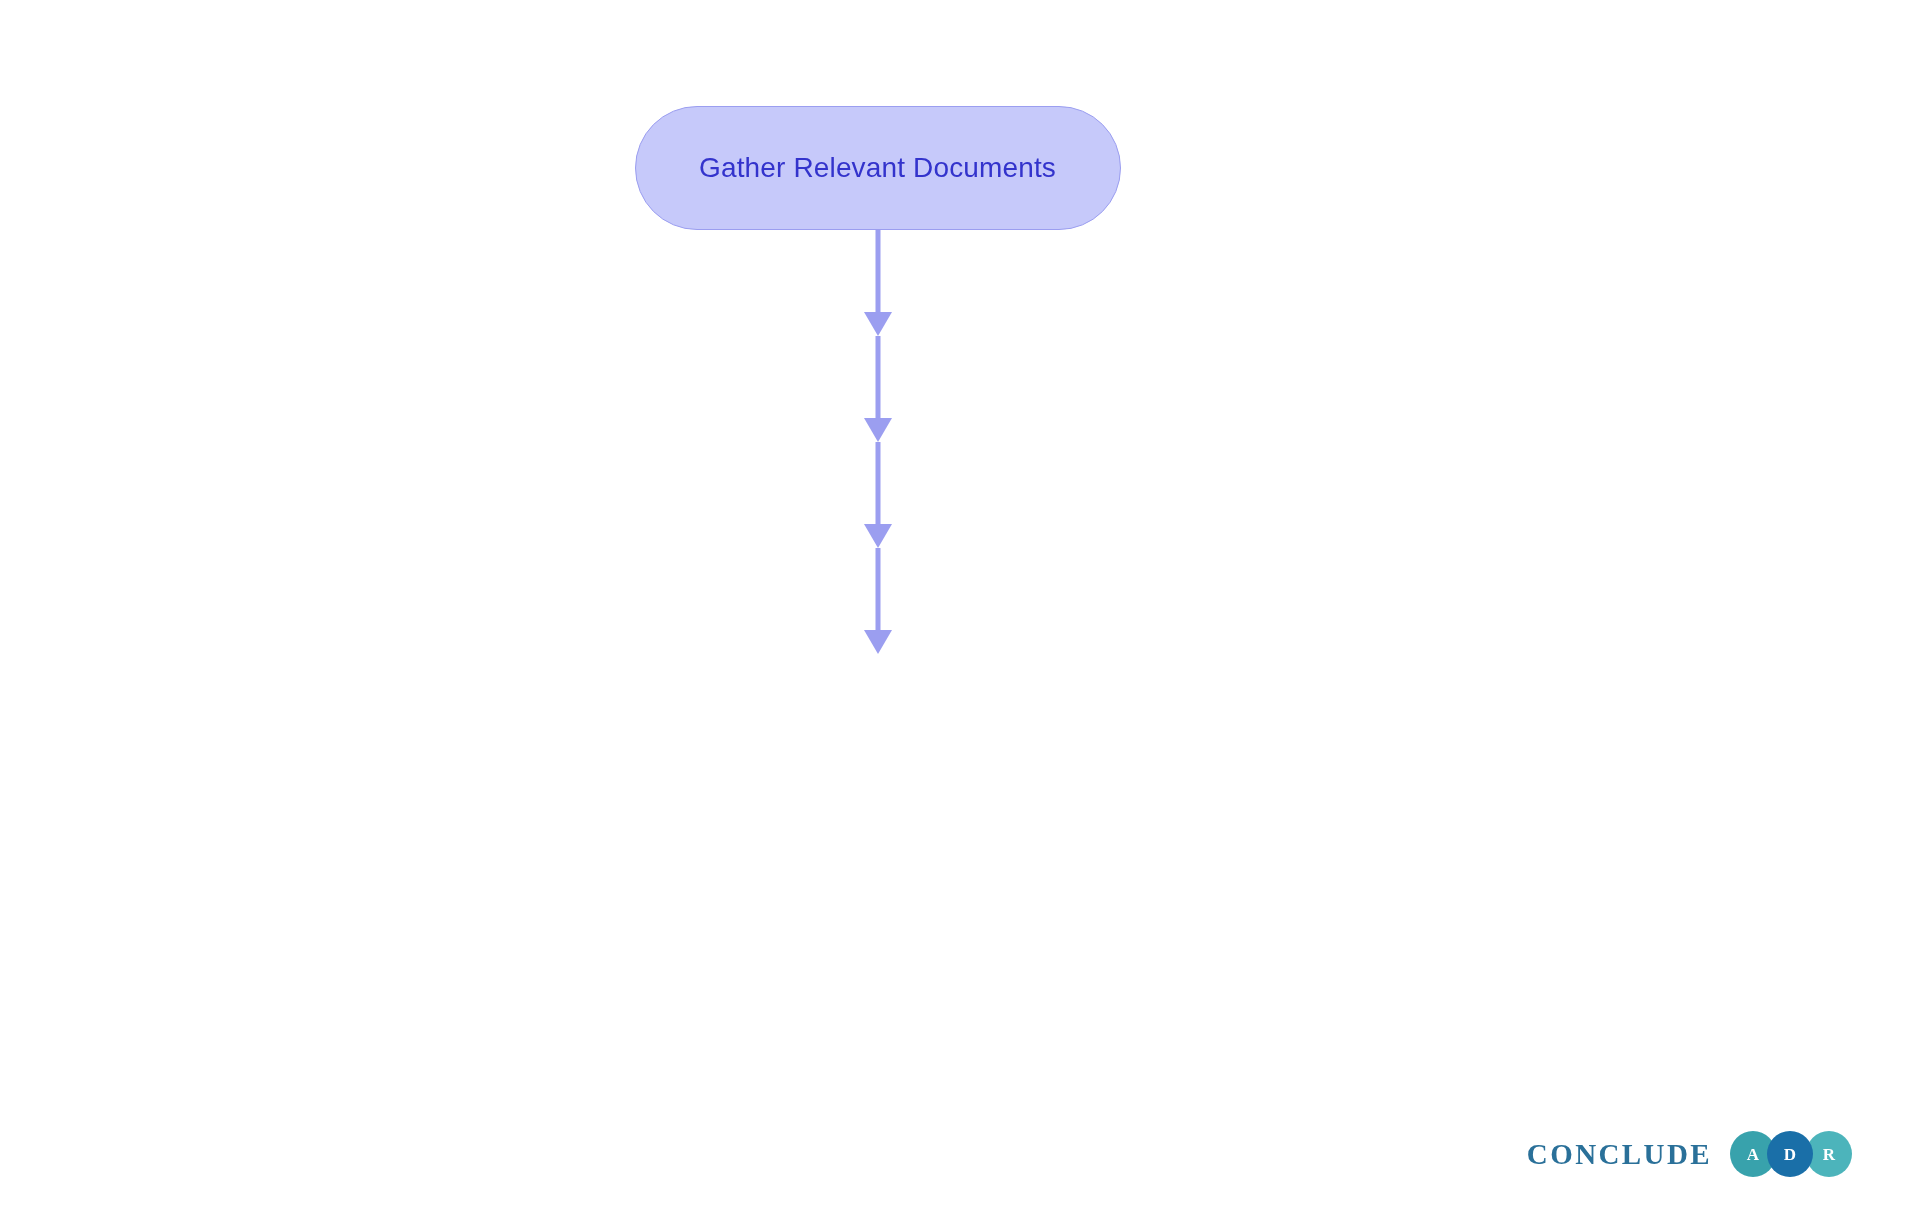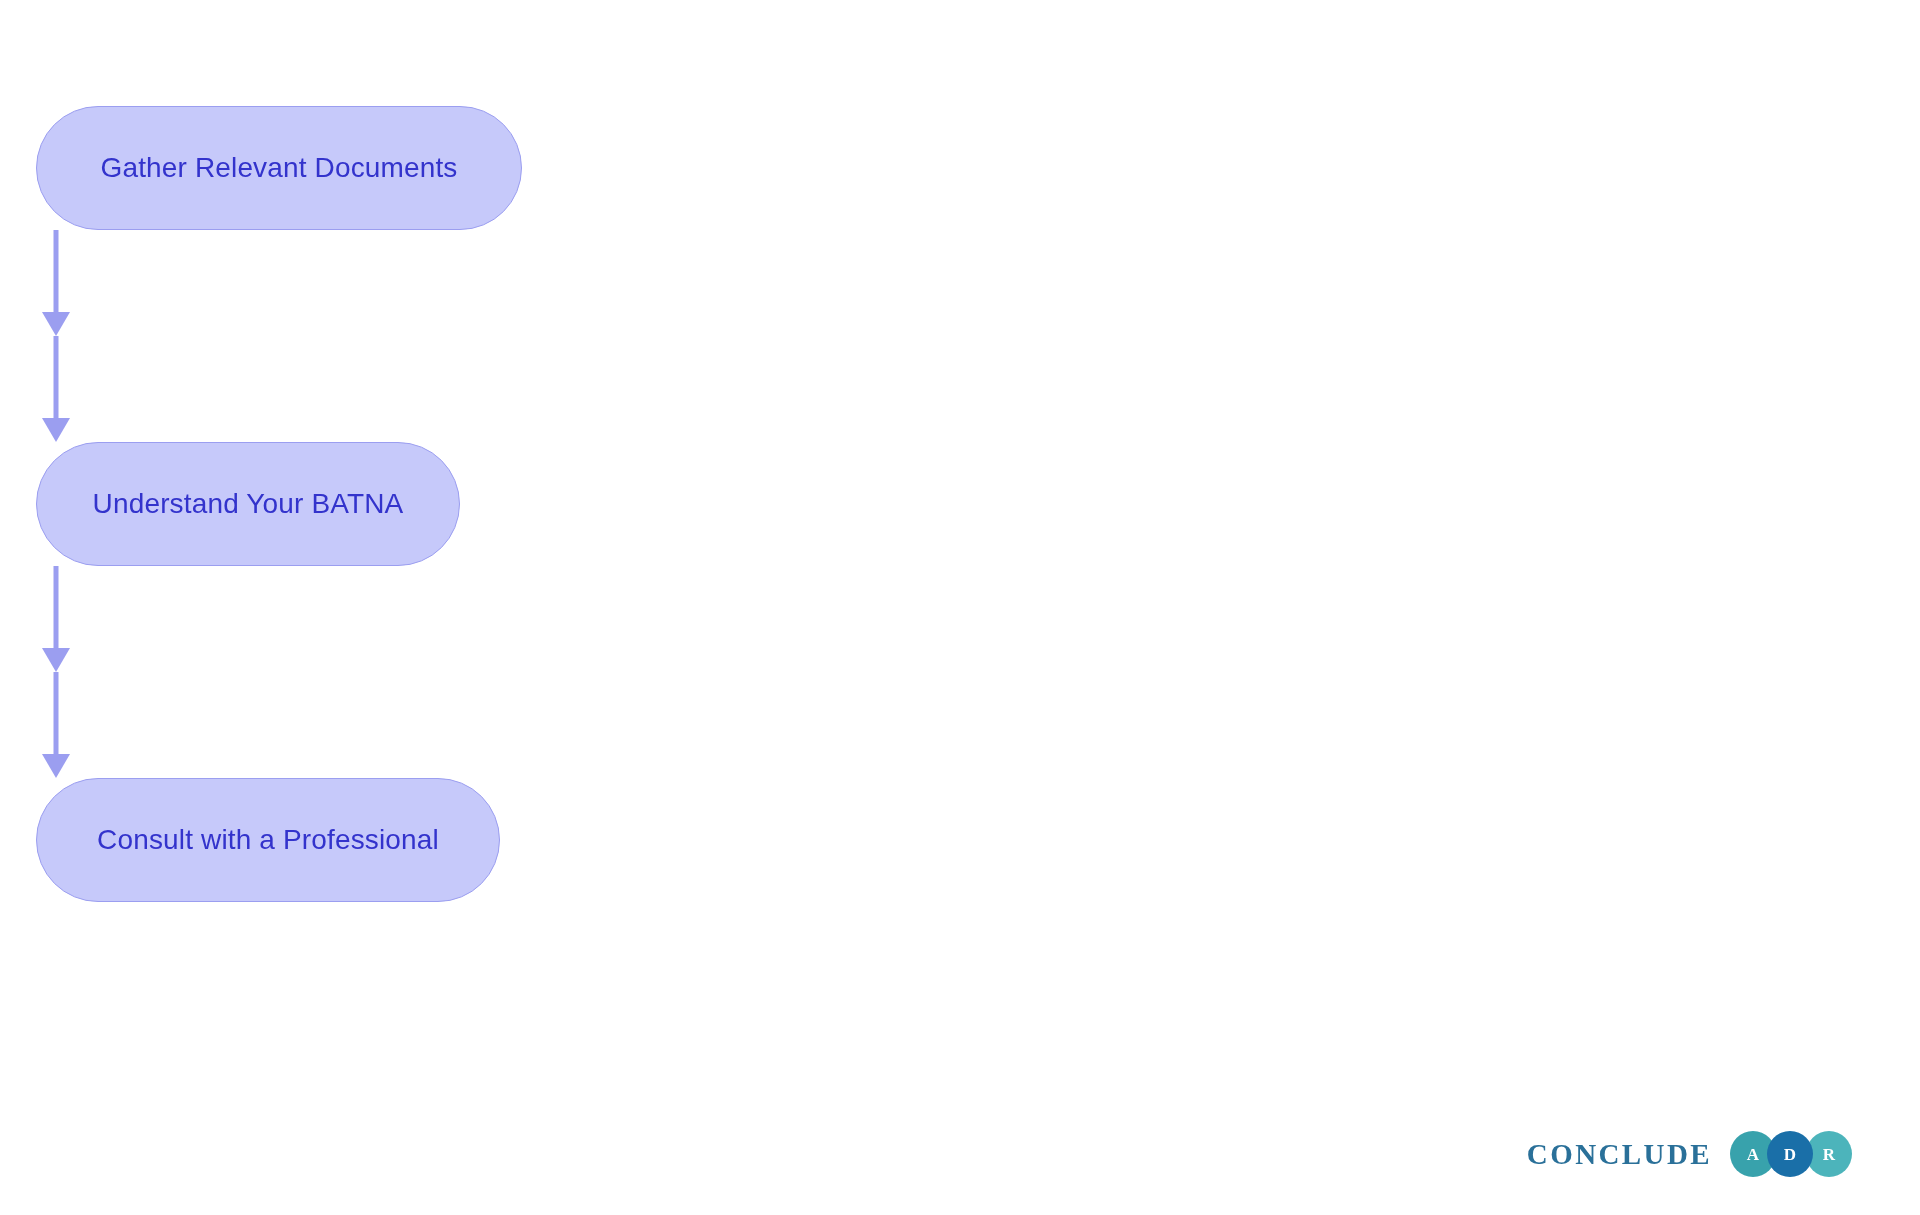--- a/index.html
+++ b/index.html
@@ -24,22 +24,21 @@
     height: 1100px;
   }
 
   .flow-column {
     position: absolute;
     left: 0;
     top: 0;
     width: 1755px;
     display: flex;
     flex-direction: column;
-    align-items: flex-start;
-    padding-left: 36px;
+    align-items: center;
   }
 
   
   .node {
     box-sizing: border-box;
     background: #c6c9fa;
     border: 1.6px solid #9b9ef0;
     border-radius: 999px;
     display: flex;
     align-items: center;
@@ -152,38 +151,32 @@
       <div class="stem"></div>
       <div class="head"></div>
     </div>
 
 
     <div class="connector">
       <div class="stem"></div>
       <div class="head"></div>
     </div>
 
-    <div class="node node-w3">
-      <span class="node-label">Understand Your BATNA</span>
-    </div>
 
     <div class="connector">
       <div class="stem"></div>
       <div class="head"></div>
     </div>
 
 
     <div class="connector">
       <div class="stem"></div>
       <div class="head"></div>
     </div>
 
-    <div class="node node-w5">
-      <span class="node-label">Consult with a Professional</span>
-    </div>
 
   </div>
 </div>
 
 <div id="logo">
   <div class="logo-word">CONCLUDE</div>
   <div class="logo-marks">
     <div class="logo-circle circle-a">
       <span>A</span>
     </div>

